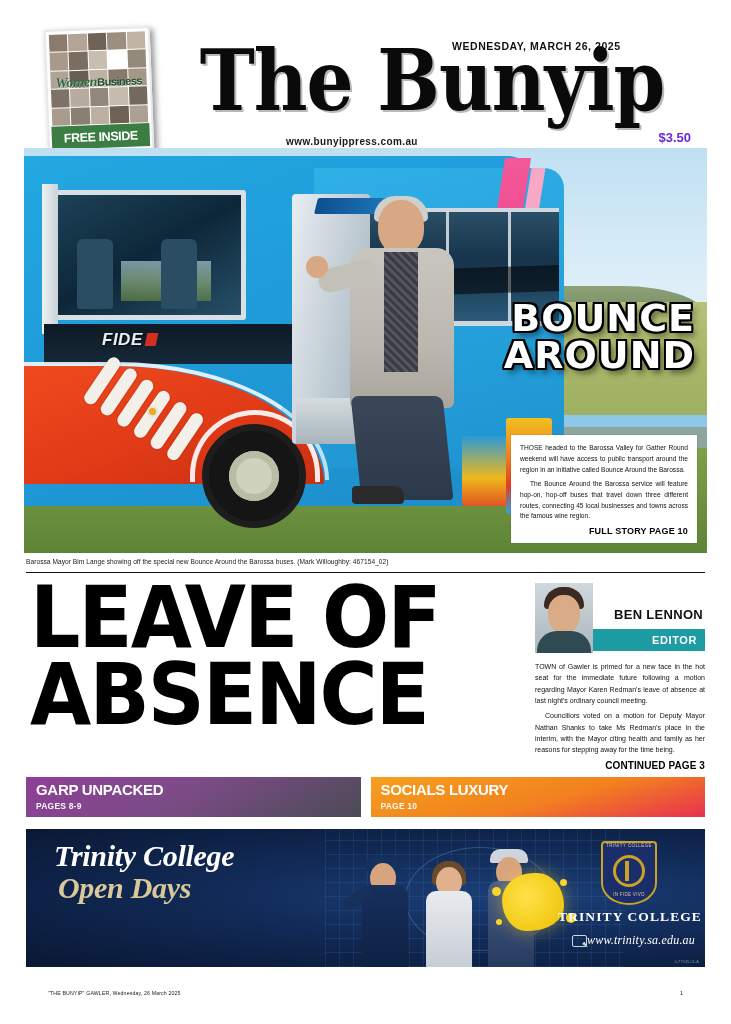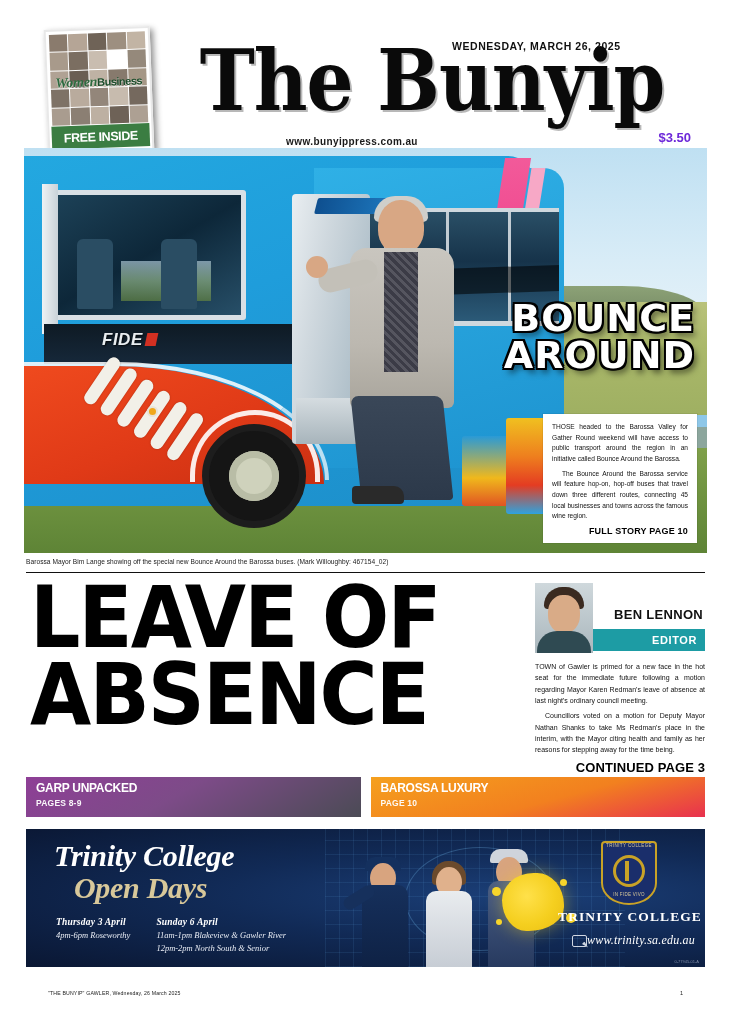--- a/index.html
+++ b/index.html
@@ -334,21 +334,21 @@
     color: #ffffff;
     letter-spacing: 1px;
     text-shadow:
       -2px -2px 0 #000, 2px -2px 0 #000, -2px 2px 0 #000, 2px 2px 0 #000,
       0 -2px 0 #000, 0 2px 0 #000, -2px 0 0 #000, 2px 0 0 #000,
       4px 5px 6px rgba(0,0,0,.5);
   }
   
   .storybox {
     position: absolute; right: 10px; bottom: 10px;
-    width: 154px;
+    width: 186px;
     background: #ffffff;
     padding: 8px 9px 7px 9px;
     box-shadow: 0 0 0 1px rgba(0,0,0,.06);
   }
   .storybox p {
     font-size: 6.6px; line-height: 1.62;
     text-align: justify; color: #111;
     margin-bottom: 4px;
     font-family: "Liberation Sans", sans-serif;
   }
@@ -423,36 +423,36 @@
   .ed-bar span {
     color: #fff; font-size: 11px; font-weight: bold; letter-spacing: .6px;
   }
   .ed-body { margin-top: 6px; }
   .ed-body p {
     font-size: 7px; line-height: 1.62; text-align: justify; color: #111;
     margin-bottom: 4px;
   }
   .ed-body p.indent { text-indent: 10px; }
   .continued {
-    text-align: right; font-size: 13px; font-weight: bold; color: #000;
+    text-align: right; font-size: 10px; font-weight: bold; color: #000;
     letter-spacing: .1px;
   }
 
   
   .promos {
     display: flex; gap: 10px;
     margin: 12px 4px 0 4px;
   }
   .promo {
     flex: 1; height: 40px;
     padding: 5px 10px 0 10px;
     color: #fff;
   }
   .promo .t {
-    font-size: 12px; font-weight: bold; letter-spacing: -.3px;
+    font-size: 15px; font-weight: bold; letter-spacing: -.3px;
     line-height: 1.05;
   }
   .promo .s {
     font-size: 8.5px; font-weight: bold; letter-spacing: .2px;
     margin-top: 3px; opacity: .95;
   }
 
   
   .ad {
     position: relative;
@@ -474,21 +474,21 @@
     border-radius: 50%;
   }
   .ad-title {
     position: absolute; left: 28px; top: 10px;
     font-family: "Liberation Serif", serif;
     font-style: italic; font-weight: bold;
     font-size: 30px; color: #ffffff;
     letter-spacing: -.3px;
   }
   .ad-sub {
-    position: absolute; left: 48px; top: 42px;
+    position: absolute; left: 32px; top: 42px;
     font-family: "Liberation Serif", serif;
     font-style: italic; font-weight: bold;
     font-size: 30px; color: #d8c89a;
     letter-spacing: -.3px;
   }
   .ad-dates {
     position: absolute; left: 30px; top: 88px;
     display: flex; gap: 26px;
     font-family: "Liberation Serif", serif;
     color: #ffffff;
@@ -757,43 +757,32 @@
       </div>
     </div>
   </div>
 
   <div class="promos">
     <div class="promo" style="background:linear-gradient(150deg,#8e3f96 0%,#7d4b88 45%,#4b4b55 100%)">
       <div class="t">GARP UNPACKED</div>
       <div class="s">PAGES 8-9</div>
     </div>
     <div class="promo" style="background:linear-gradient(165deg,#f5a01e 0%,#f2801f 55%,#e8314f 100%)">
-      <div class="t">BAROSSA LUXURY</div>
+      <div class="t">SOCIALS LUXURY</div>
       <div class="s">PAGE 10</div>
     </div>
   </div>
 
   <div class="ad">
     <div class="ad-grid"></div>
     <div class="ad-arc"></div>
 
     <div class="ad-title">Trinity College</div>
     <div class="ad-sub">Open Days</div>
 
-    <div class="ad-dates">
-      <div class="col">
-        <div class="d">Thursday 3 April</div>
-        <div class="l">4pm-6pm  Roseworthy</div>
-      </div>
-      <div class="col">
-        <div class="d">Sunday 6 April</div>
-        <div class="l">11am-1pm  Blakeview &amp; Gawler River</div>
-        <div class="l">12pm-2pm  North South &amp; Senior</div>
-      </div>
-    </div>
 
     <div class="stu stu-a">
       <div class="cap"></div>
           <div class="h"></div>
           <div class="body"></div>
           <div class="arm"></div>
     </div>
     <div class="stu stu-b">
       <div class="hair"></div>
           <div class="h"></div>

